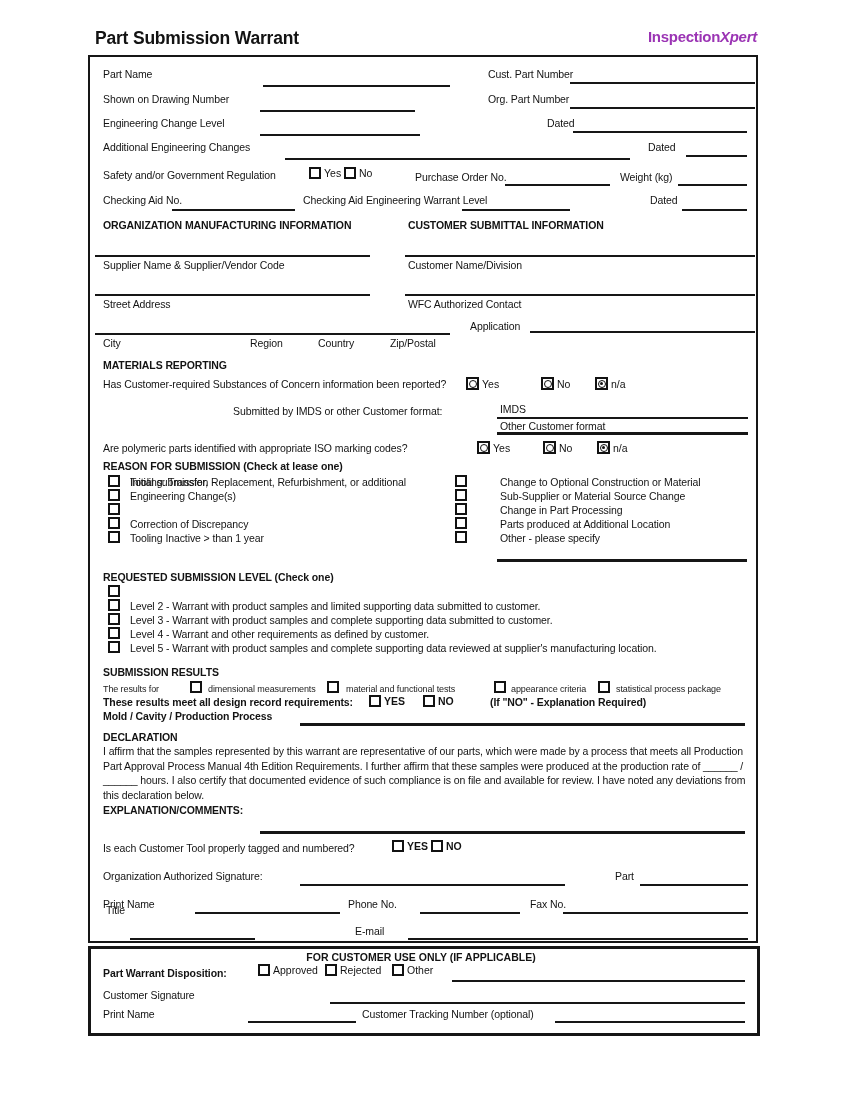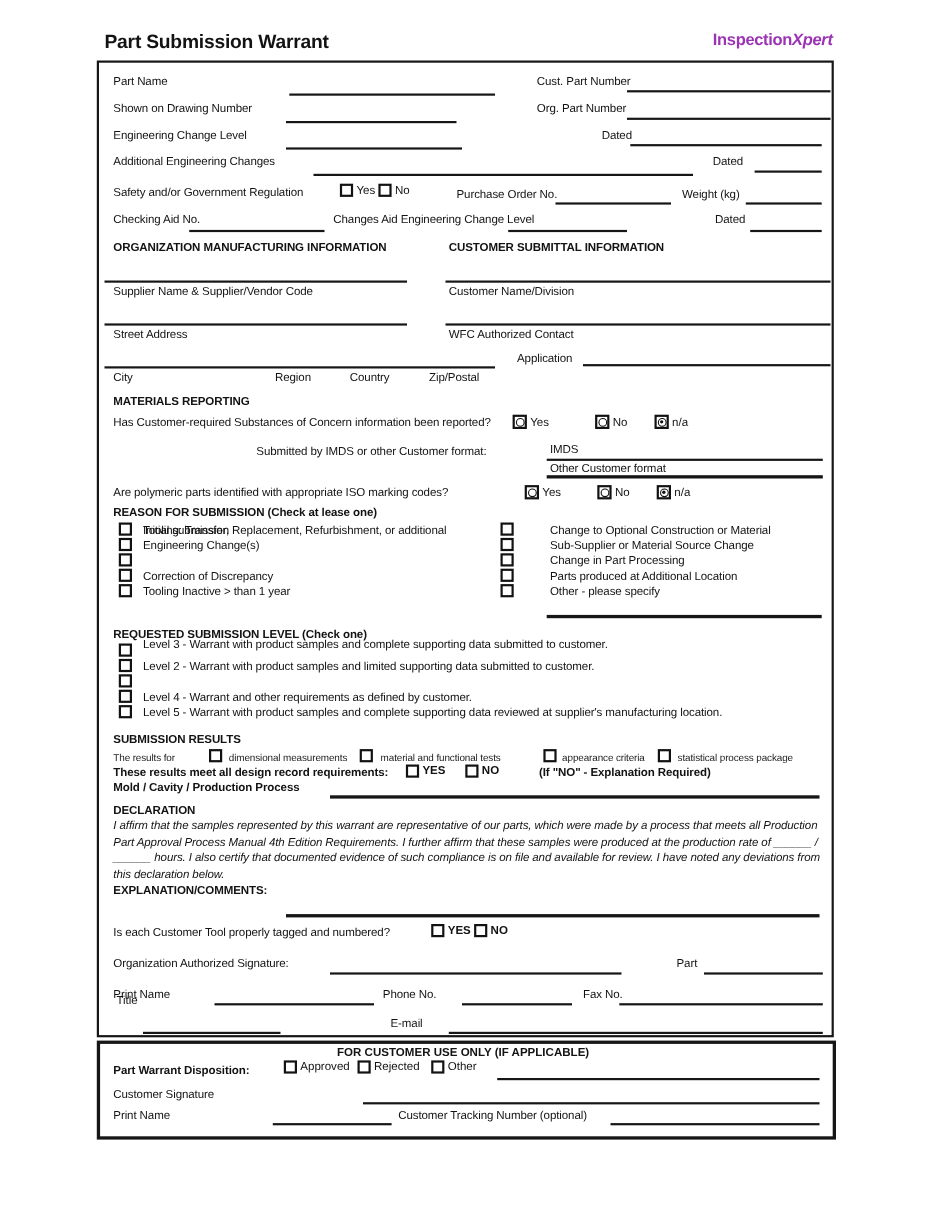--- a/index.html
+++ b/index.html
@@ -16,21 +16,21 @@
   .box-main, .box-cust { position:absolute; border:2px solid #161616; background:transparent; }
   .line { position:absolute; border-top:2px solid #161616; height:0; }
   .line.thick { border-top-width:3px; }
   .chk { position:absolute; display:flex; align-items:center; gap:3px; font-size:10.5px; white-space:nowrap; }
   .box { width:8px; height:8px; border:2px solid #121212; background:#fff; flex:none; }
   .rbox { width:9px; height:9px; border:2px solid #121212; background:#fff; flex:none;
           display:flex; align-items:center; justify-content:center; }
   .ring { width:6px; height:6px; border:1px solid #121212; border-radius:50%;
           display:flex; align-items:center; justify-content:center; }
   .checked .ring::after { content:""; display:block; width:3px; height:3px; background:#121212; border-radius:50%; }
-  .para { position:absolute; font-size:10.5px; line-height:14.5px; letter-spacing:-0.1px; width:648px;font-style:italic; }
+  .para { position:absolute; font-size:10.5px; line-height:14.5px; letter-spacing:-0.1px; width:648px; }
   .center-heading { position:absolute; font-size:10.5px; font-weight:bold; text-align:center; }
 </style>
 </head>
 <body>
 
 <div class="page">
 
   <div class="title" style="left:95px;top:28px">Part Submission Warrant</div>
   <div class="logo" style="left:648px;top:28px"><span>Inspection</span><span class="x">Xpert</span></div>
 
@@ -65,21 +65,21 @@
       <span class="box"></span>
       <span>No</span>
     </div>
   <div class="lbl" style="left:415px;top:171px">Purchase Order No.</div>
   <div class="line" style="left:505px;top:184px;width:105px"></div>
   <div class="lbl" style="left:620px;top:171px">Weight (kg)</div>
   <div class="line" style="left:678px;top:184px;width:69px"></div>
 
   <div class="lbl" style="left:103px;top:194px">Checking Aid No.</div>
   <div class="line" style="left:172px;top:209px;width:123px"></div>
-  <div class="lbl" style="left:303px;top:194px">Changes Aid Engineering Change Level</div>
+  <div class="lbl" style="left:303px;top:194px">Checking Aid Engineering Warrant Level</div>
   <div class="line" style="left:462px;top:209px;width:108px"></div>
   <div class="lbl" style="left:650px;top:194px">Dated</div>
   <div class="line" style="left:682px;top:209px;width:65px"></div>
 
   <div class="lbl b" style="left:103px;top:219px">ORGANIZATION MANUFACTURING INFORMATION</div>
   <div class="lbl b" style="left:408px;top:219px">CUSTOMER SUBMITTAL INFORMATION</div>
 
   <div class="line" style="left:95px;top:255px;width:275px"></div>
   <div class="lbl" style="left:103px;top:259px">Supplier Name &amp; Supplier/Vendor Code</div>
   <div class="line" style="left:405px;top:255px;width:350px"></div>
@@ -195,21 +195,21 @@
   <div class="chk" style="left:108px;top:585px">
       <span class="box"></span>
     </div>
   <div class="chk" style="left:108px;top:599px">
       <span class="box"></span>
     </div>
   <div class="lbl" style="left:130px;top:600px">Level 2 - Warrant with product samples and limited supporting data submitted to customer.</div>
   <div class="chk" style="left:108px;top:613px">
       <span class="box"></span>
     </div>
-  <div class="lbl" style="left:130px;top:580px">Level 3 - Warrant with product samples and complete supporting data submitted to customer.</div>
+  <div class="lbl" style="left:130px;top:614px">Level 3 - Warrant with product samples and complete supporting data submitted to customer.</div>
   <div class="chk" style="left:108px;top:627px">
       <span class="box"></span>
     </div>
   <div class="lbl" style="left:130px;top:628px">Level 4 - Warrant and other requirements as defined by customer.</div>
   <div class="chk" style="left:108px;top:641px">
       <span class="box"></span>
     </div>
   <div class="lbl" style="left:130px;top:642px">Level 5 - Warrant with product samples and complete supporting data reviewed at supplier's manufacturing location.</div>
 
   <div class="lbl b" style="left:103px;top:666px">SUBMISSION RESULTS</div>

